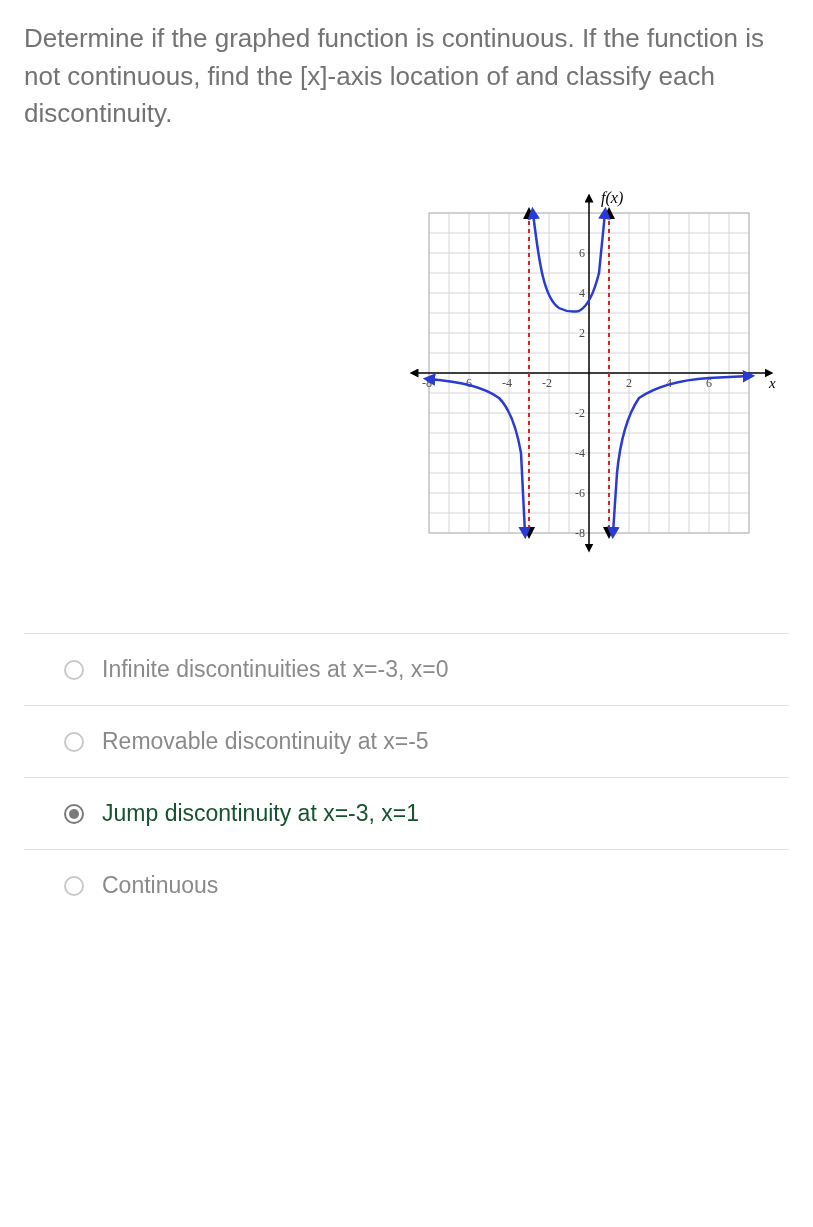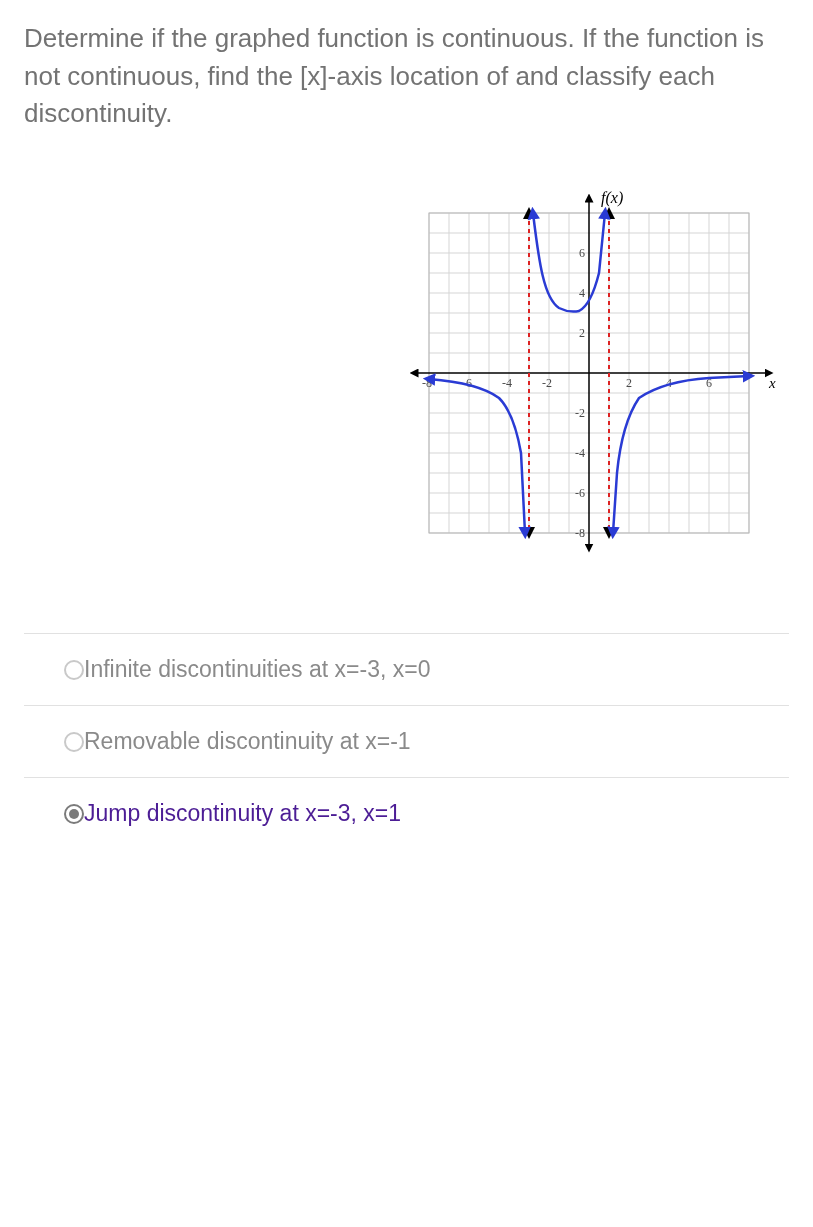--- a/index.html
+++ b/index.html
@@ -25,20 +25,21 @@
   }
   svg.graph {
     display: block;
   }
   .options {
     border-top: 1px solid #e1e1e1;
   }
   .option {
     display: flex;
     align-items: center;
+    gap: 18px;
     padding: 22px 8px 22px 40px;
     border-bottom: 1px solid #e1e1e1;
     font-size: 23px;
   }
   .option:last-child {
     border-bottom: none;
   }
   .radio {
     width: 20px;
     height: 20px;
@@ -59,21 +60,21 @@
     background: #7b7b7b;
     border-radius: 50%;
     left: 50%;
     top: 50%;
     transform: translate(-50%, -50%);
   }
   .opt-label {
     color: #8a8a8a;
   }
   .opt-label.selected {
-    color: #4c1d95;
+    color: #14532d;
     font-weight: 400;
   }
 </style>
 </head>
 <body>
 
 <div class="question-text">Determine if the graphed function is continuous.  If the function is not continuous, find the [x]-axis location of and classify each discontinuity.</div>
 
 <div class="graph-wrap">
   <svg class="graph" width="400" height="380" viewBox="0 0 400 380">
@@ -158,19 +159,23 @@
   </svg>
 </div>
 
 <div class="options">
   <div class="option">
     <span class="radio"></span>
     <span class="opt-label">Infinite discontinuities at x=-3, x=0</span>
   </div>
   <div class="option">
     <span class="radio"></span>
-    <span class="opt-label">Removable discontinuity at x=-1</span>
+    <span class="opt-label">Removable discontinuity at x=-5</span>
   </div>
   <div class="option">
     <span class="radio selected"></span>
     <span class="opt-label selected">Jump discontinuity at x=-3, x=1</span>
   </div>
+  <div class="option">
+    <span class="radio"></span>
+    <span class="opt-label">Continuous</span>
+  </div>
 </div>
 
 </body></html>

